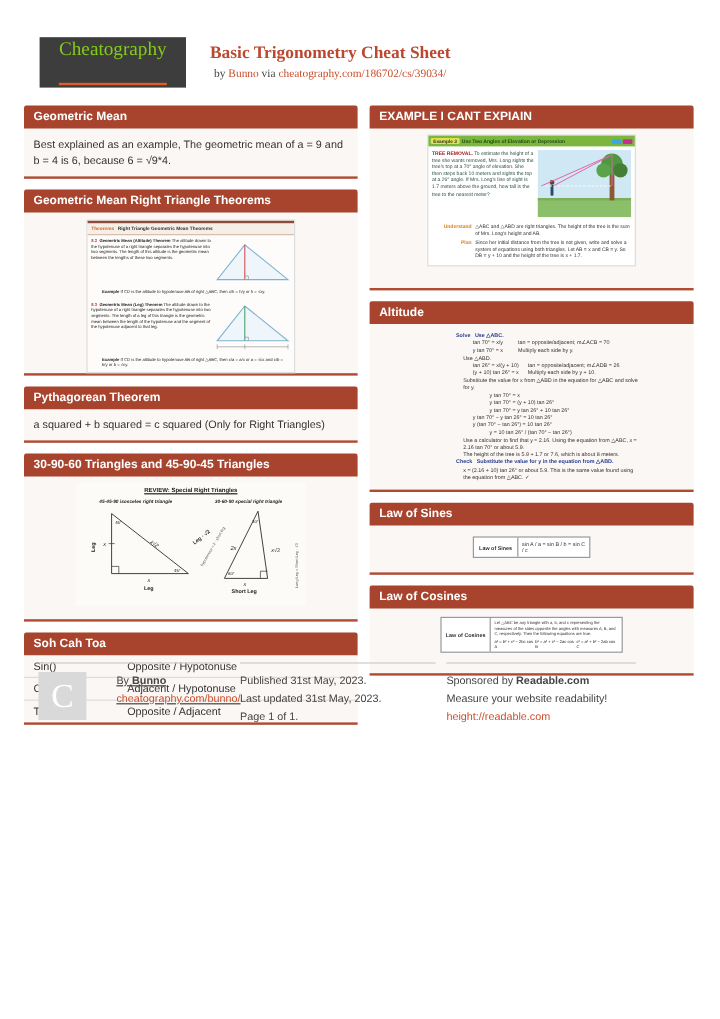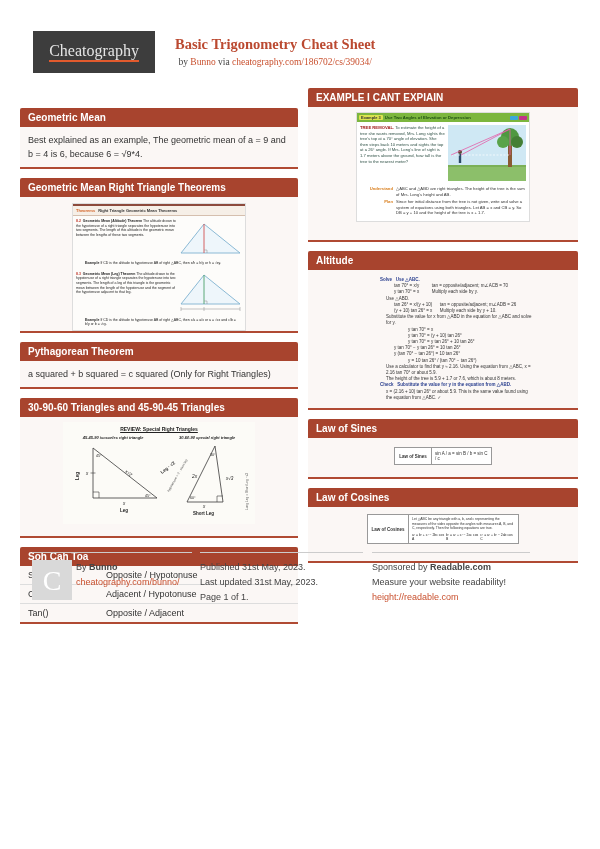--- a/index.html
+++ b/index.html
@@ -2,29 +2,29 @@
 <html><head>
 <meta charset="utf-8">
 <style>
   html,body{margin:0;padding:0;background:#fff;}
   .page{position:relative;width:600px;height:849px;background:#fff;overflow:hidden;
         font-family:"Liberation Sans",sans-serif;color:#333;}
 
   
   .hdr-logo{position:absolute;left:33px;top:31px;width:122px;height:42px;background:#3d3d3d;
             display:flex;align-items:center;justify-content:center;}
-  .hdr-logo span{font-family:"Liberation Serif",serif;color:#e5e5e5;font-size:16px;
-                 border-bottom:2px solid #e25a2d;padding-bottom:0;}
+  .hdr-logo span{font-family:"Liberation Serif",serif;color:#84cc16;font-size:16px;
+                 border-bottom:2px solid #e25a2d;padding-bottom:18px;}
   .hdr-titleblock{position:absolute;left:175px;top:36px;font-family:"Liberation Serif",serif;}
   .hdr-title{margin:0;font-size:14.5px;font-weight:bold;color:#bb4930;}
   .hdr-byline{margin:4px 0 0 0;font-size:9.5px;color:#444;text-align:center;}
   .hdr-byline a{color:#c9502e;text-decoration:none;}
 
   
-  .col-left{position:absolute;left:20px;top:88px;width:278px;margin-top:20px;}
+  .col-left{position:absolute;left:20px;top:88px;width:278px;}
   .col-right{position:absolute;left:308px;top:88px;width:270px;}
 
   .sec{margin-bottom:9px;background:#fbf7f5;border-bottom:2px solid #b04a33;}
   .sec-h{background:#a8442e;color:#fff;font-size:10px;font-weight:bold;
          padding:4px 8px;border-radius:2px 2px 0 0;}
   .sec-b{position:relative;}
   .body-text{margin:0;padding:6px 8px;font-size:9px;line-height:14px;color:#333;}
 
   
   .soh-row{display:flex;padding:4px 8px;border-top:1px solid #ddd;font-size:9px;}
@@ -91,21 +91,21 @@
   .loc-eqs{display:flex;justify-content:space-between;margin-top:2.5px;font-size:3.4px;color:#222;}
 
   
   .f-col{position:absolute;top:552px;border-top:1px solid #ccc;padding-top:7px;font-size:9px;
          color:#444;line-height:15px;}
   .f-col a{color:#c9502e;text-decoration:none;}
   .f-col1{left:32px;width:160px;display:flex;}
   .f-avatar{width:40px;height:40px;background:#d9d9d9;display:flex;align-items:center;
             justify-content:center;font-family:"Liberation Serif",serif;font-size:28px;color:#fff;
             flex-shrink:0;}
-  .f-col1-text{margin-left:4px;}
+  .f-col1-text{margin-left:25px;text-decoration:underline;}
   .f-col2{left:200px;width:163px;}
   .f-col3{left:372px;width:158px;}
   .bold{font-weight:bold;}
   svg text{font-family:"Liberation Sans",sans-serif;}
 </style>
 </head>
 <body>
 
 <div class="page">
 

